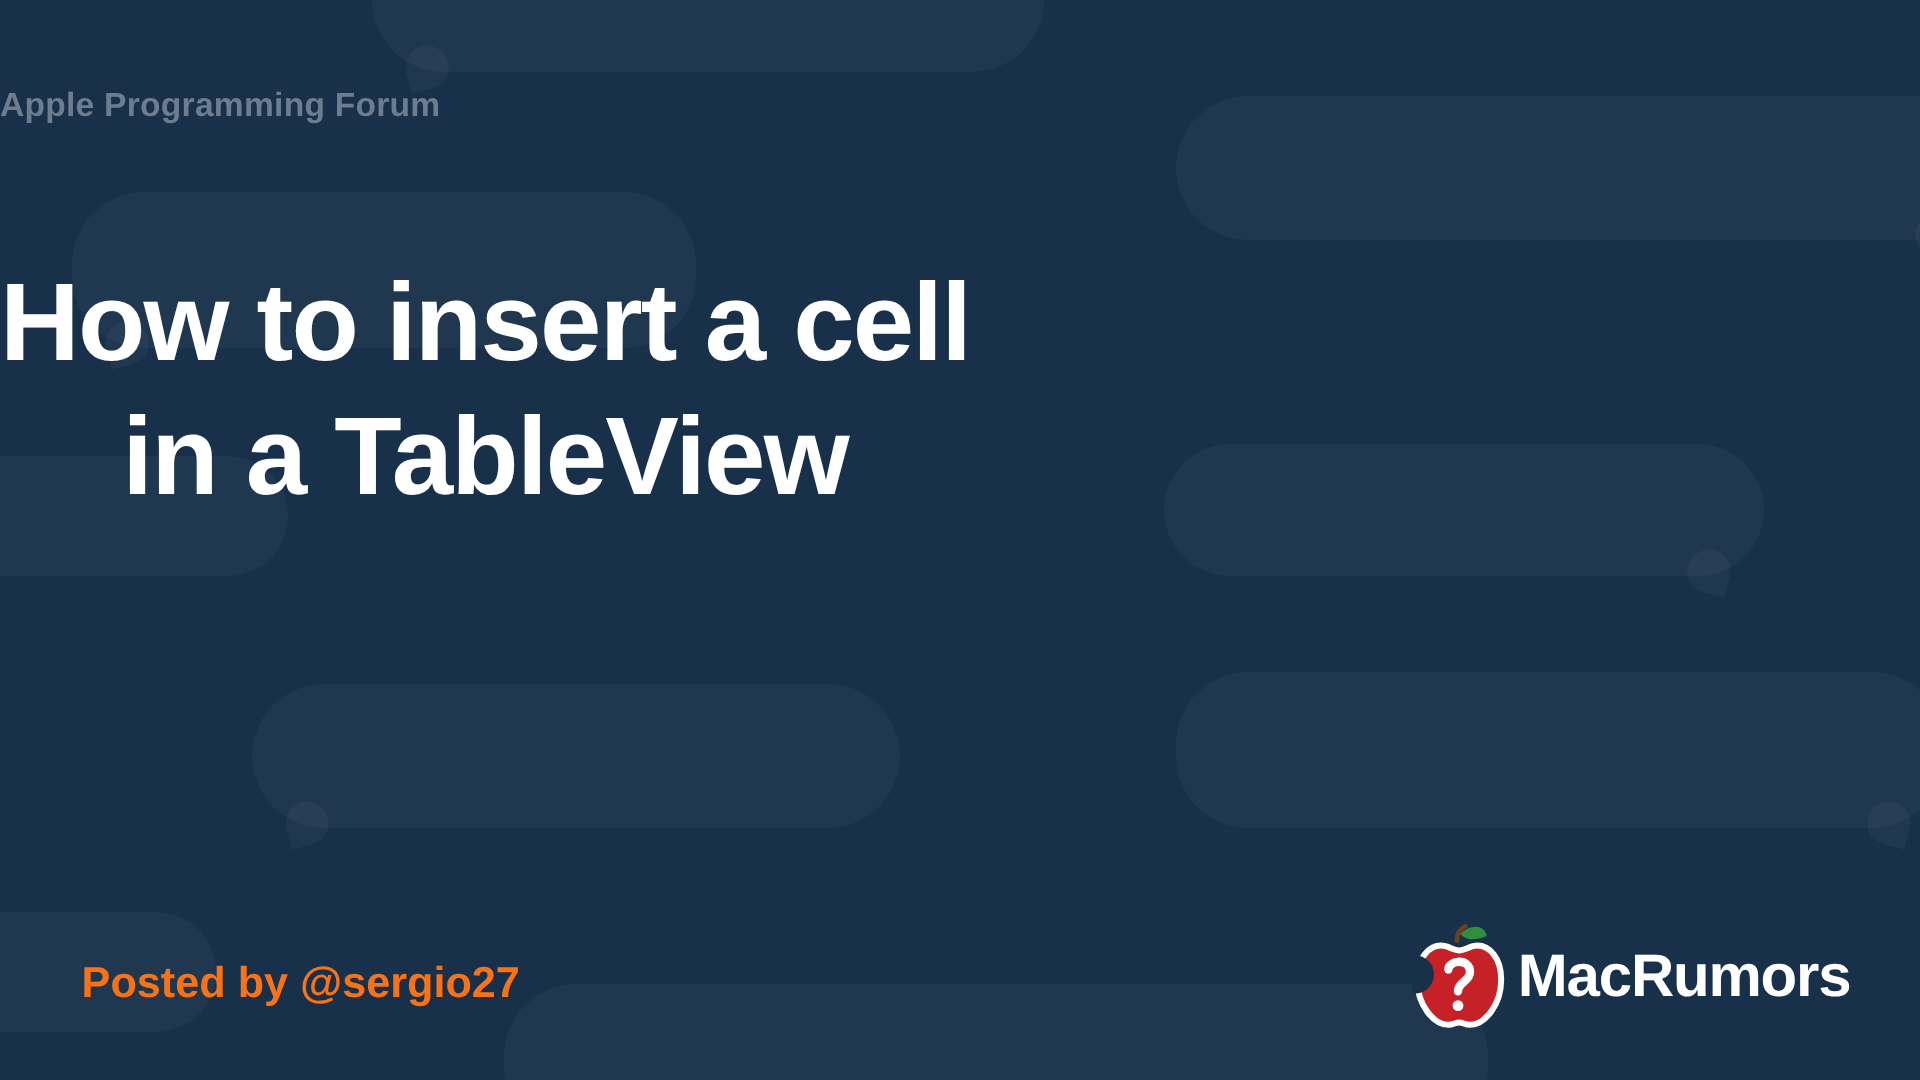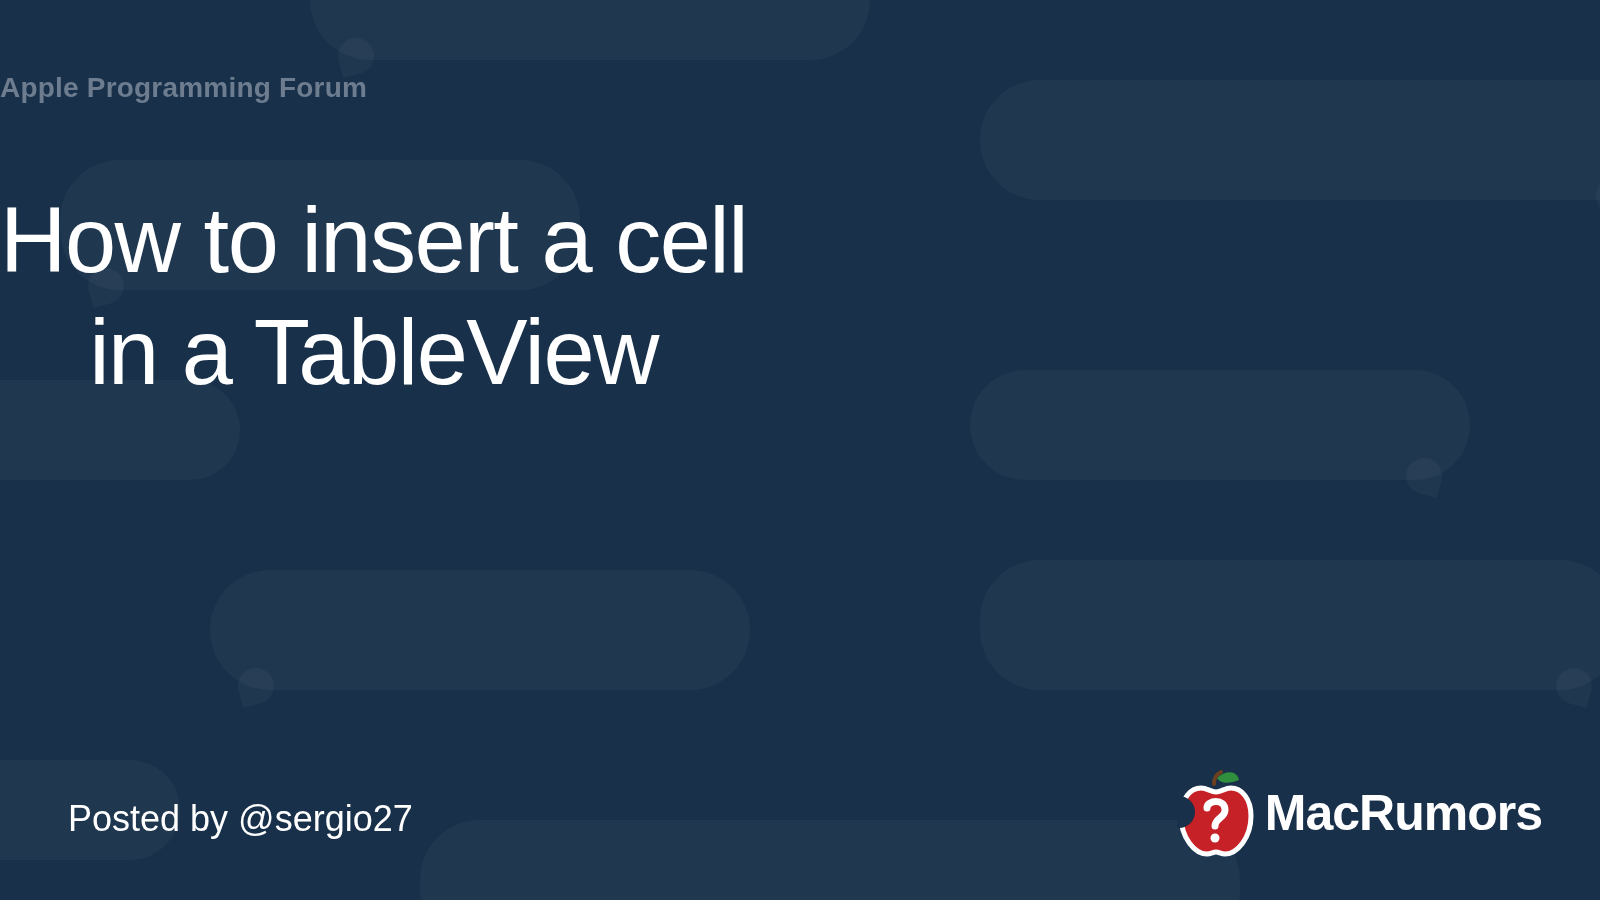--- a/index.html
+++ b/index.html
@@ -40,37 +40,37 @@
 
   .forum-label {
     margin-top: 72px;
     color: #6d7d8f;
     font-size: 28px;
     font-weight: 700;
     letter-spacing: 0.2px;
   }
 
   .title {
-    margin-top: 80px;
+    margin-top: 109px;
     color: #ffffff;
     font-size: 92px;
-    font-weight: 400;
+    font-weight: 700;
     text-align: center;
     line-height: 1.22;
     letter-spacing: -1.5px;
     white-space: pre-line;
   }
 
   .posted-by {
     position: absolute;
     left: 68px;
     bottom: 60px;
-    color: #ffffff;
+    color: #f97316;
     font-size: 36px;
-    font-weight: 400;
+    font-weight: 700;
   }
 
   
   .logo {
     position: absolute;
     right: 58px;
     bottom: 42px;
     display: flex;
     align-items: center;
     gap: 10px;

